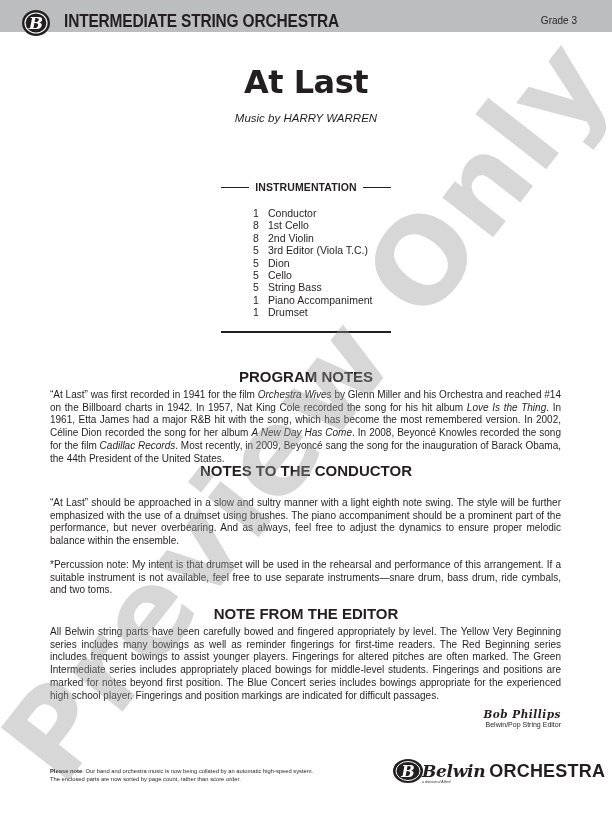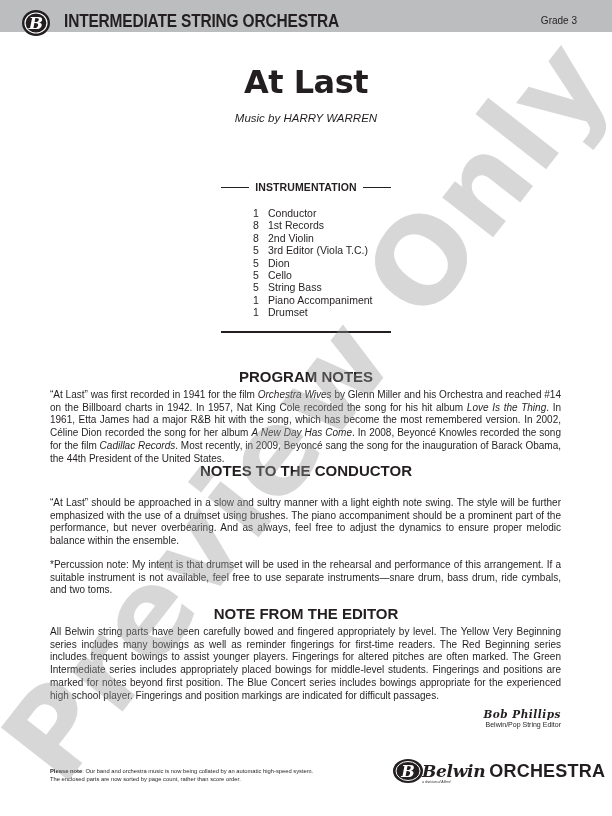--- a/index.html
+++ b/index.html
@@ -122,21 +122,21 @@
   <span class="label">INSTRUMENTATION</span>
   <span class="rule"></span>
 </div>
 <ul class="instr-list">
   <li>
       <span class="qty">1</span>
       <span>Conductor</span>
     </li>
   <li>
       <span class="qty">8</span>
-      <span>1st Records</span>
+      <span>1st Cello</span>
     </li>
   <li>
       <span class="qty">8</span>
       <span>2nd Violin</span>
     </li>
   <li>
       <span class="qty">5</span>
       <span>3rd Editor (Viola T.C.)</span>
     </li>
   <li>

